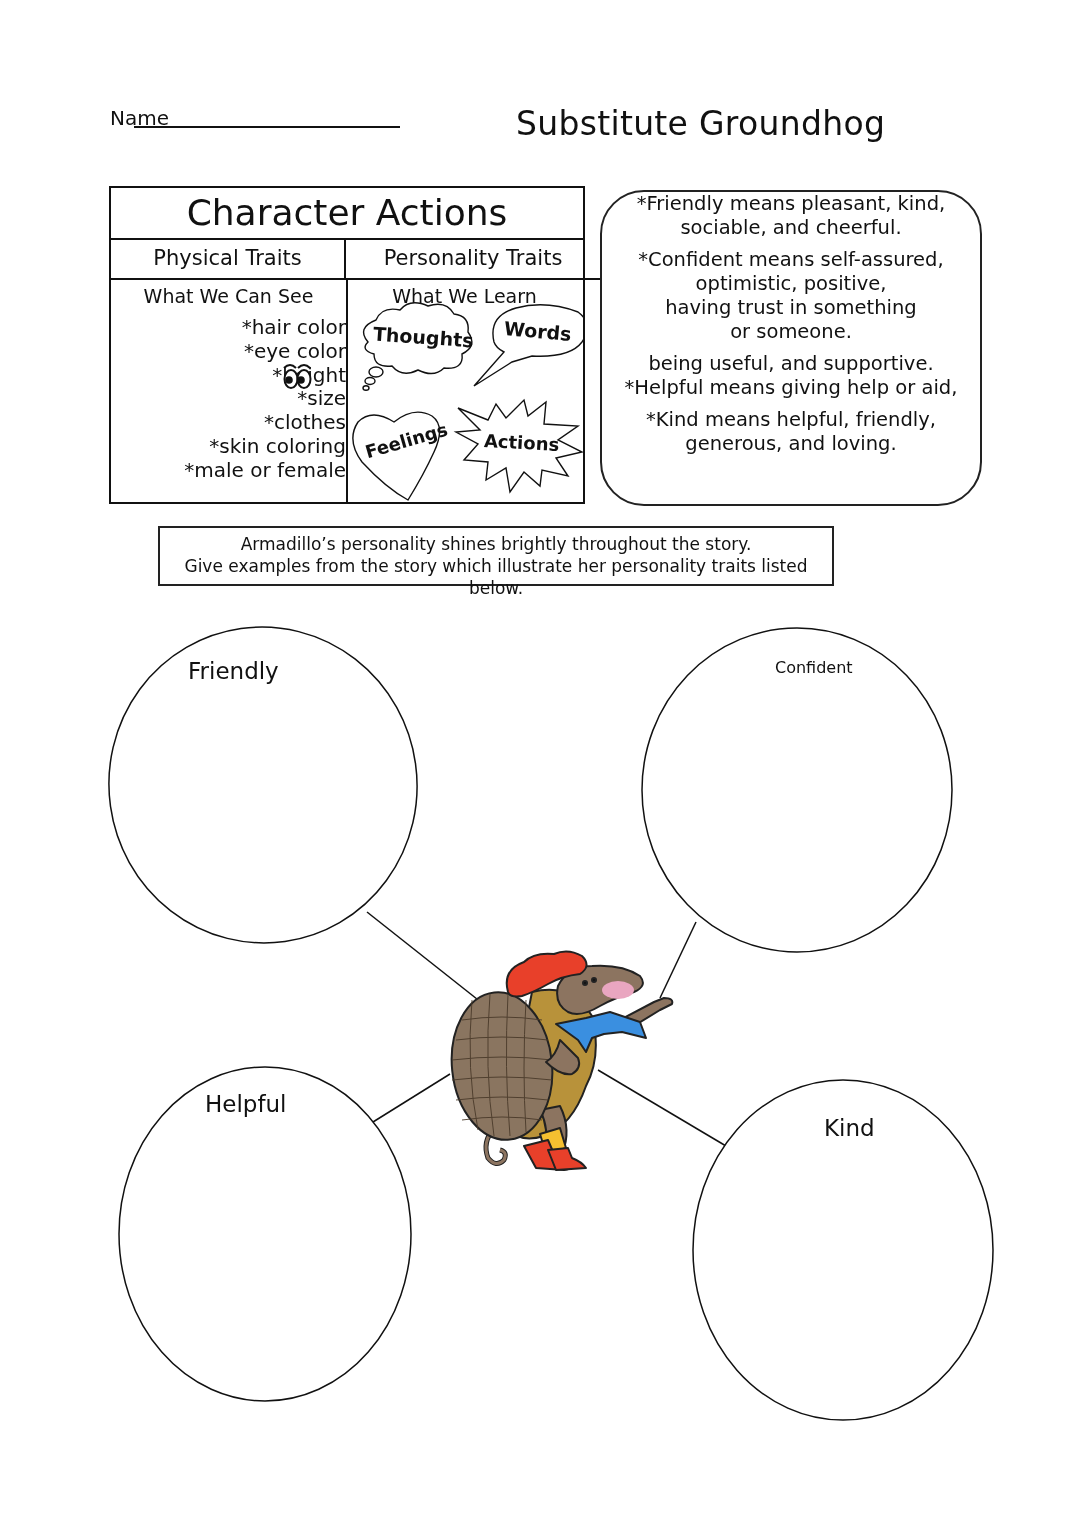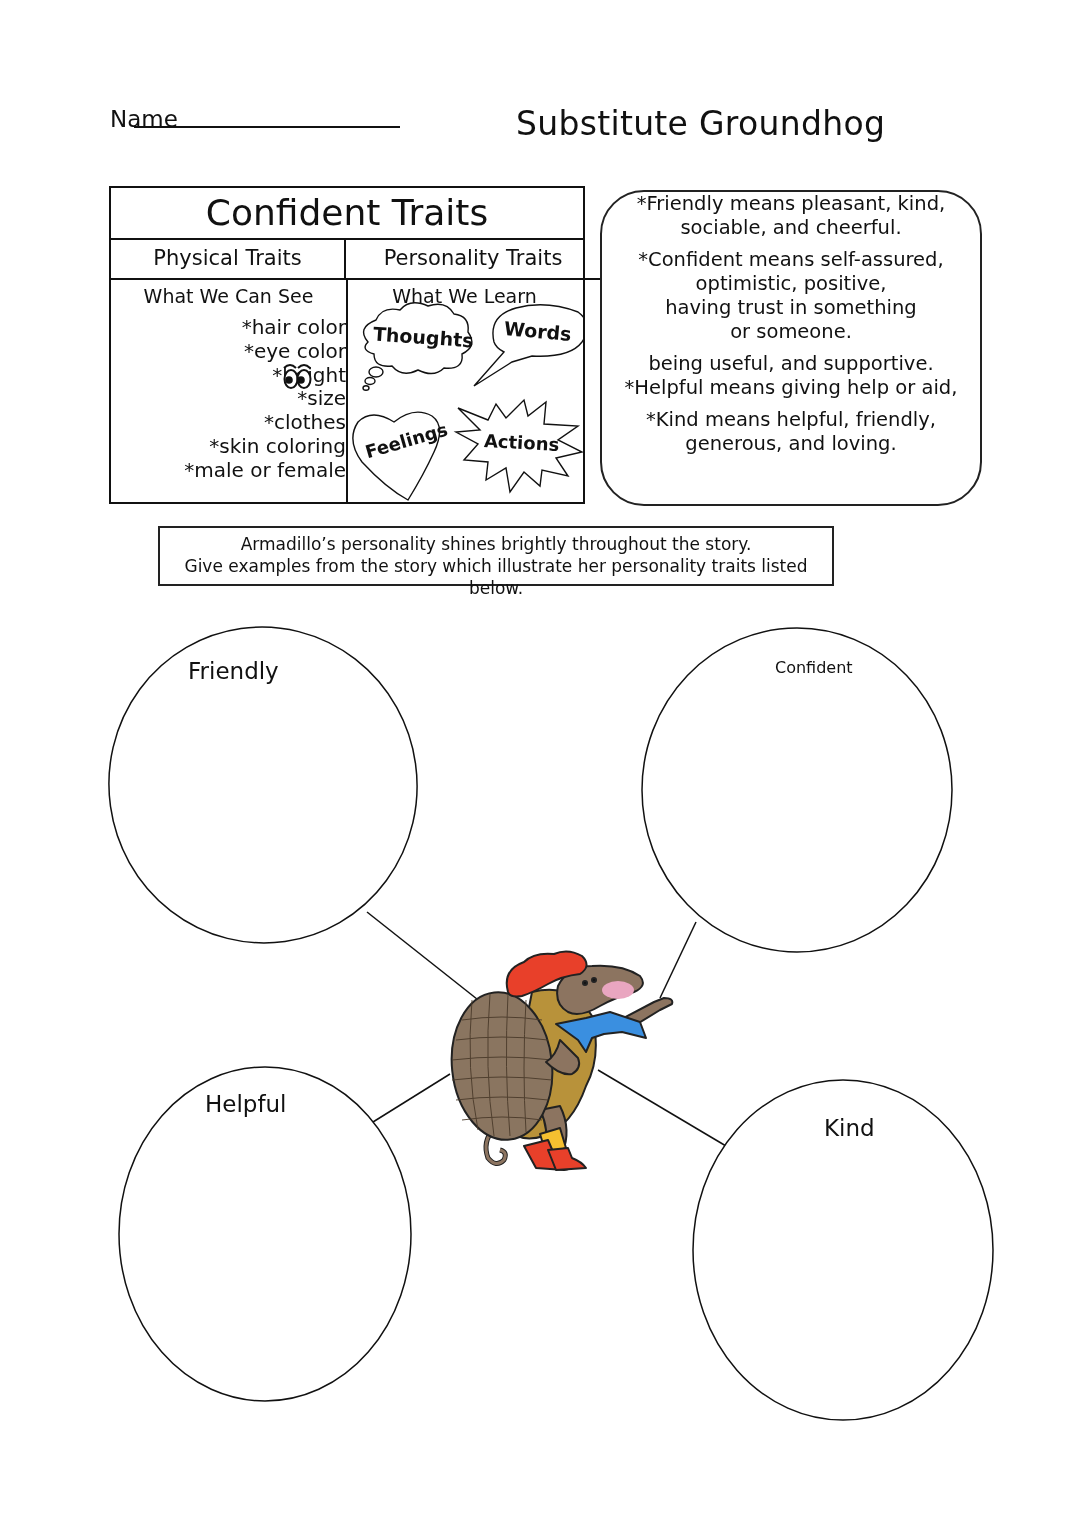--- a/index.html
+++ b/index.html
@@ -1,19 +1,19 @@
 <!DOCTYPE html>
 <html><head>
 <meta charset="utf-8">
 <style>
   html, body { margin: 0; padding: 0; background: #ffffff; }
   body { width: 1086px; height: 1536px; position: relative; overflow: hidden;
          font-family: "DejaVu Sans", sans-serif; color: #111; }
   .abs { position: absolute; }
-  .name-label { left: 110px; top: 106px; font-size: 23px; }
+  .name-label { left: 110px; top: 106px; font-size: 20px; }
   .name-line { left: 134px; top: 126px; width: 266px; border-bottom: 2px solid #111; }
   .title { left: 516px; top: 104px; font-size: 33px; letter-spacing: 0.3px; }
 
   .traits-table { left: 109px; top: 186px; width: 476px; height: 318px;
                   border: 2px solid #111; box-sizing: border-box; }
   .tt-head { position: absolute; left: 0; top: 0; width: 100%; height: 50px;
              border-bottom: 2px solid #111; text-align: center; font-size: 36px; line-height: 50px; }
   .tt-sub { position: absolute; top: 50px; height: 42px; border-bottom: 2px solid #111;
             font-size: 21px; line-height: 40px; text-align: center; box-sizing: border-box; }
   .tt-col-left { left: 0; width: 235px; border-right: 2px solid #111; }
@@ -37,21 +37,21 @@
   svg.overlay { position: absolute; left: 0; top: 0; }
 </style>
 </head>
 <body>
 
 <div class="abs name-label">Name</div>
 <div class="abs name-line"></div>
 <div class="abs title">Substitute Groundhog</div>
 
 <div class="abs traits-table">
-  <div class="tt-head">Confident Traits</div>
+  <div class="tt-head">Character Actions</div>
   <div class="tt-sub tt-col-left">Physical Traits</div>
   <div class="tt-sub tt-col-right">Personality Traits</div>
 
   <div class="tt-body-left">
     <div class="tt-caption">What We Can See</div>
     <div class="phys-list">
       <div style="margin-left:-10px">*hair color</div>
       <div style="margin-left:-8px">*eye color</div>
       <div style="margin-left:-14px">*height</div>
       <div style="margin-left:-6px">*size</div>

